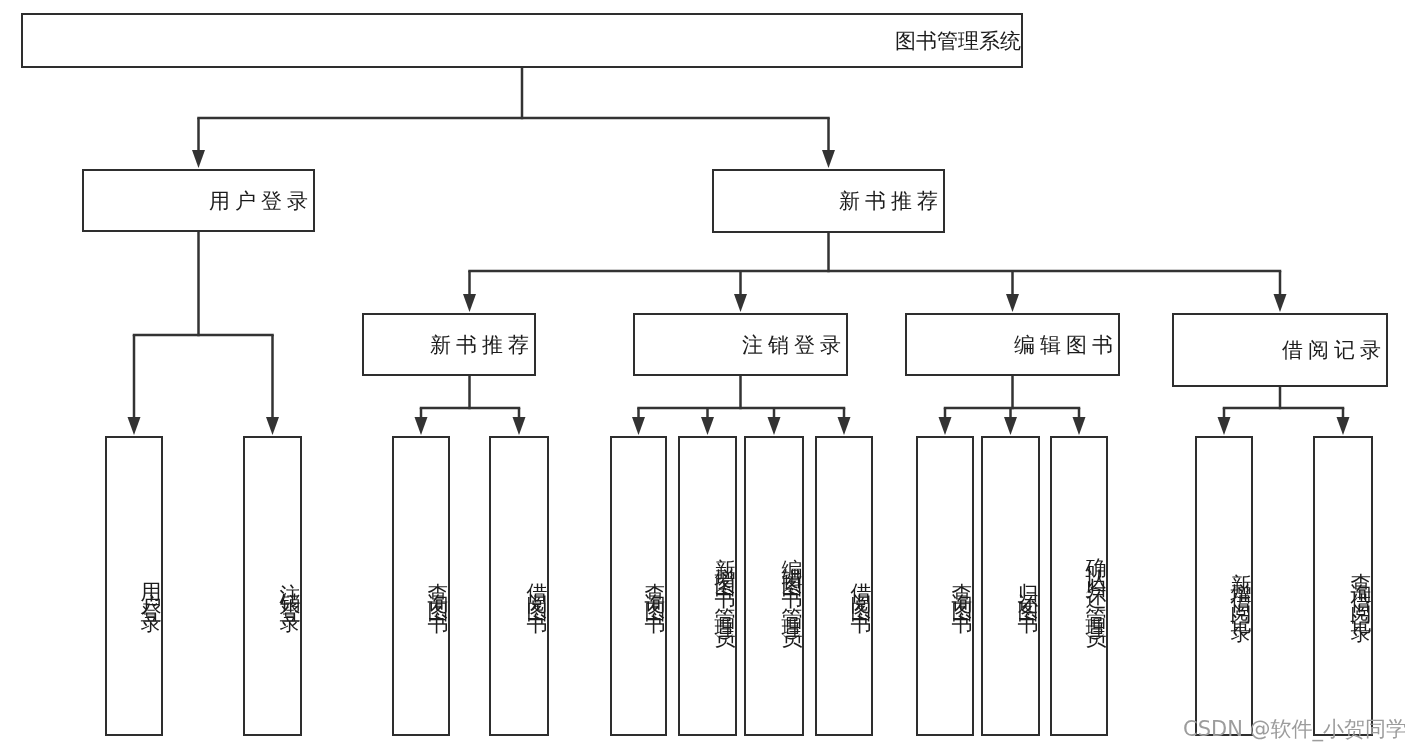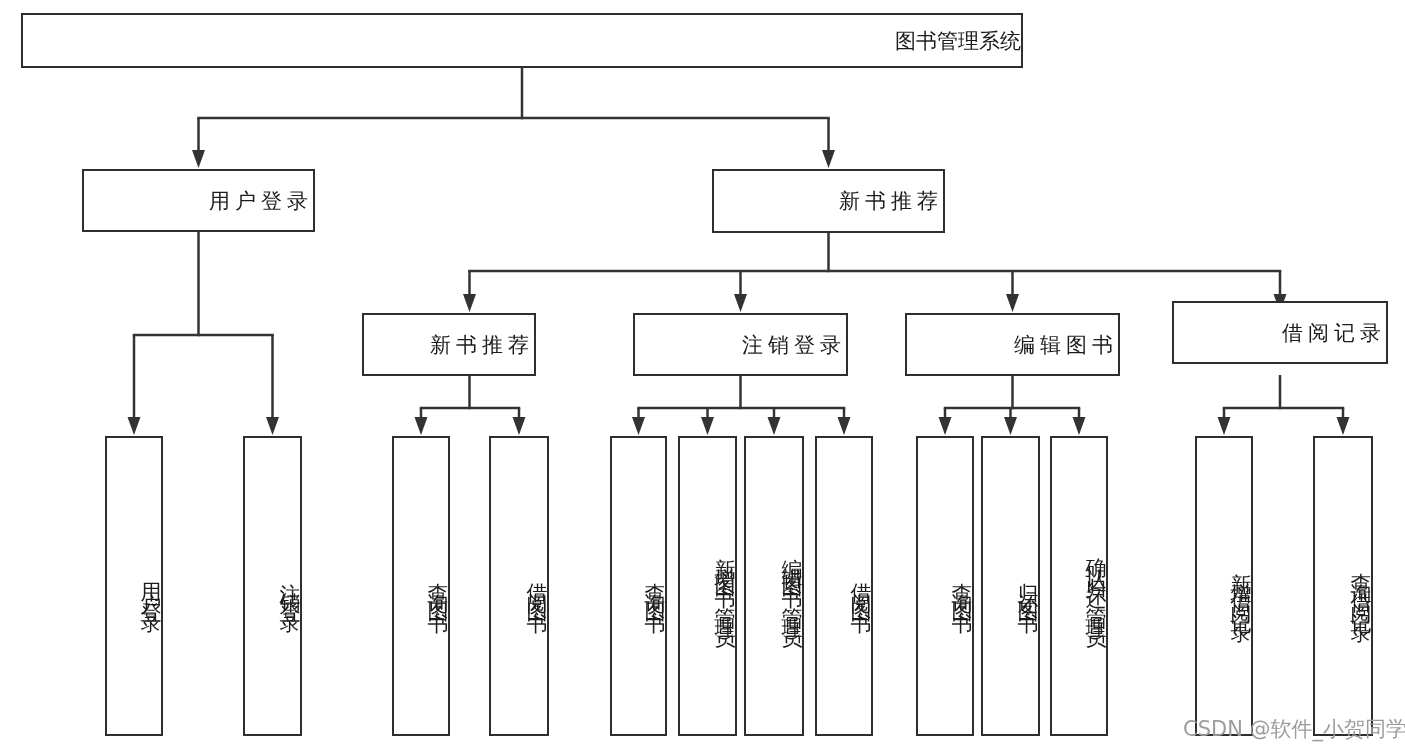--- a/index.html
+++ b/index.html
@@ -143,21 +143,21 @@
 
   <div class="box hbox" style="left:362px;top:313px;width:174px;height:63px">
     <span>新书推荐</span>
   </div>
   <div class="box hbox" style="left:633px;top:313px;width:215px;height:63px">
     <span>注销登录</span>
   </div>
   <div class="box hbox" style="left:905px;top:313px;width:215px;height:63px">
     <span>编辑图书</span>
   </div>
-  <div class="box hbox" style="left:1172px;top:301px;width:216px;height:63px">
+  <div class="box hbox" style="left:1172px;top:313px;width:216px;height:74px">
     <span>借阅记录</span>
   </div>
 
   <div class="box leaf" style="left:105px;top:436px;width:58px;height:300px">
     <span>用户登录</span>
   </div>
   <div class="box leaf" style="left:243px;top:436px;width:59px;height:300px">
     <span>注销登录</span>
   </div>
 

